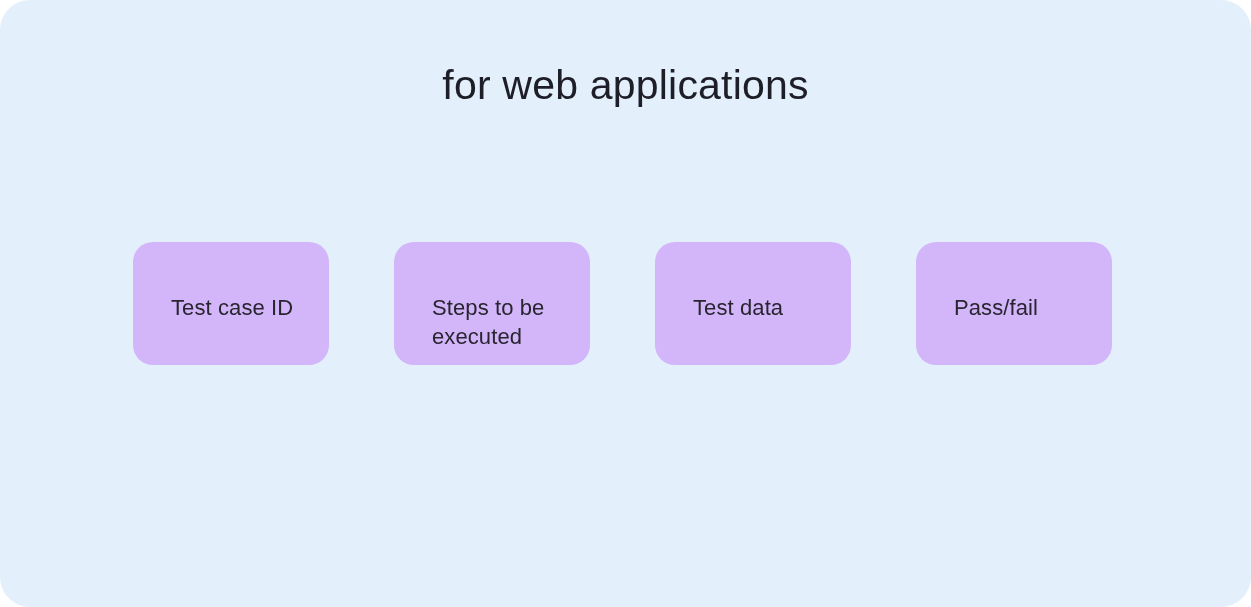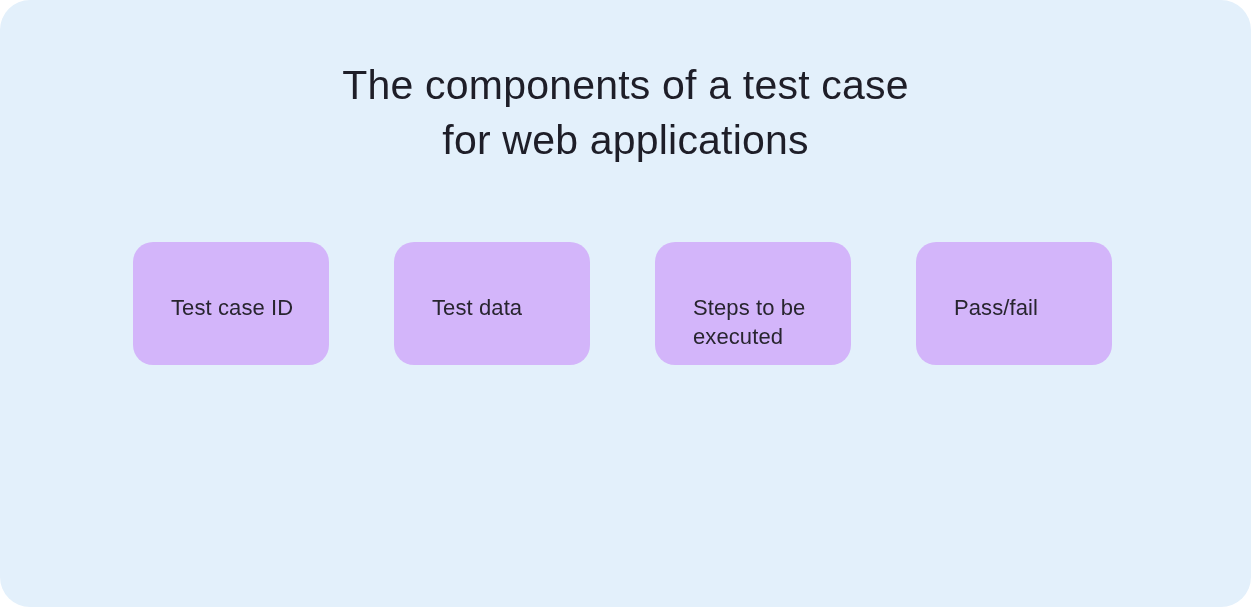--- a/index.html
+++ b/index.html
@@ -53,32 +53,31 @@
     font-weight: 400;
     letter-spacing: 0.1px;
   }
 </style>
 </head>
 <body>
 
 <div class="canvas-card">
 
   <div class="diagram-title">
-    <div>The components of a test case</div>
     <div>for web applications</div>
   </div>
 
   <div class="boxes-grid">
     <div class="component-box">
       <span>Test case ID</span>
     </div>
     <div class="component-box">
-      <span>Test data</span>
+      <span>Steps to be executed</span>
     </div>
     <div class="component-box">
-      <span>Steps to be executed</span>
+      <span>Test data</span>
     </div>
     <div class="component-box">
       <span>Pass/fail</span>
     </div>
   </div>
 
 </div>
 
 </body></html>

